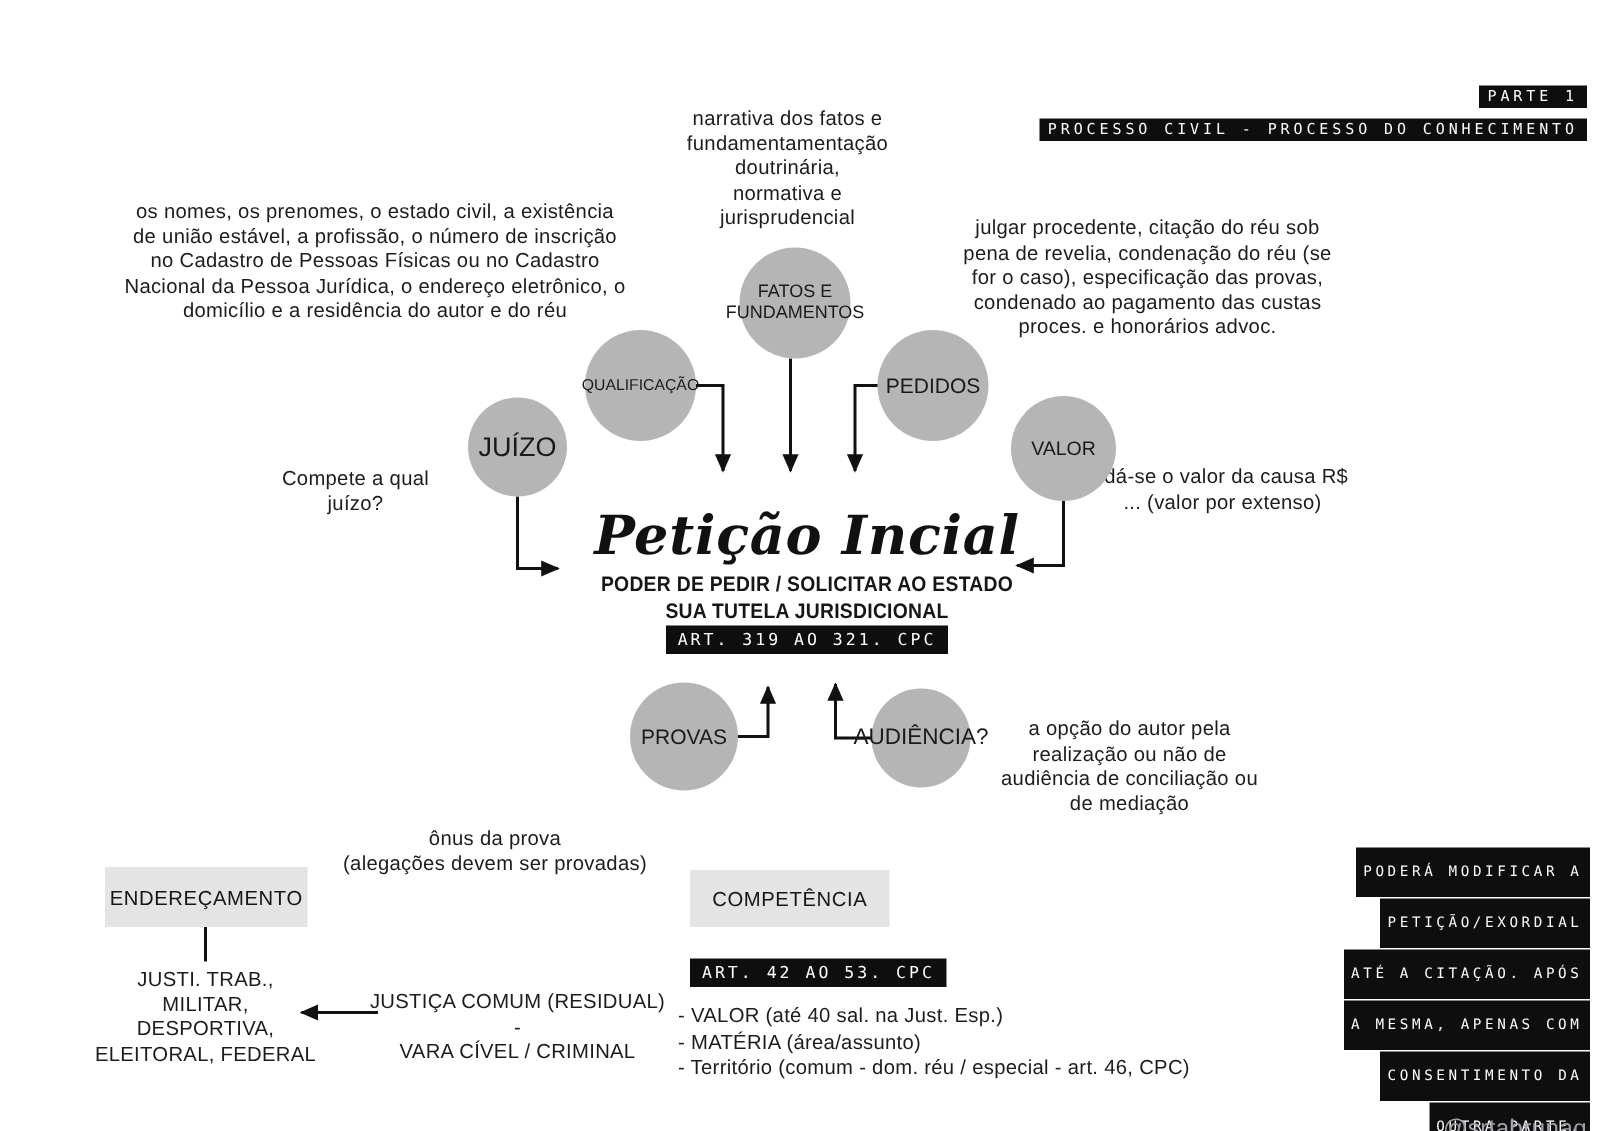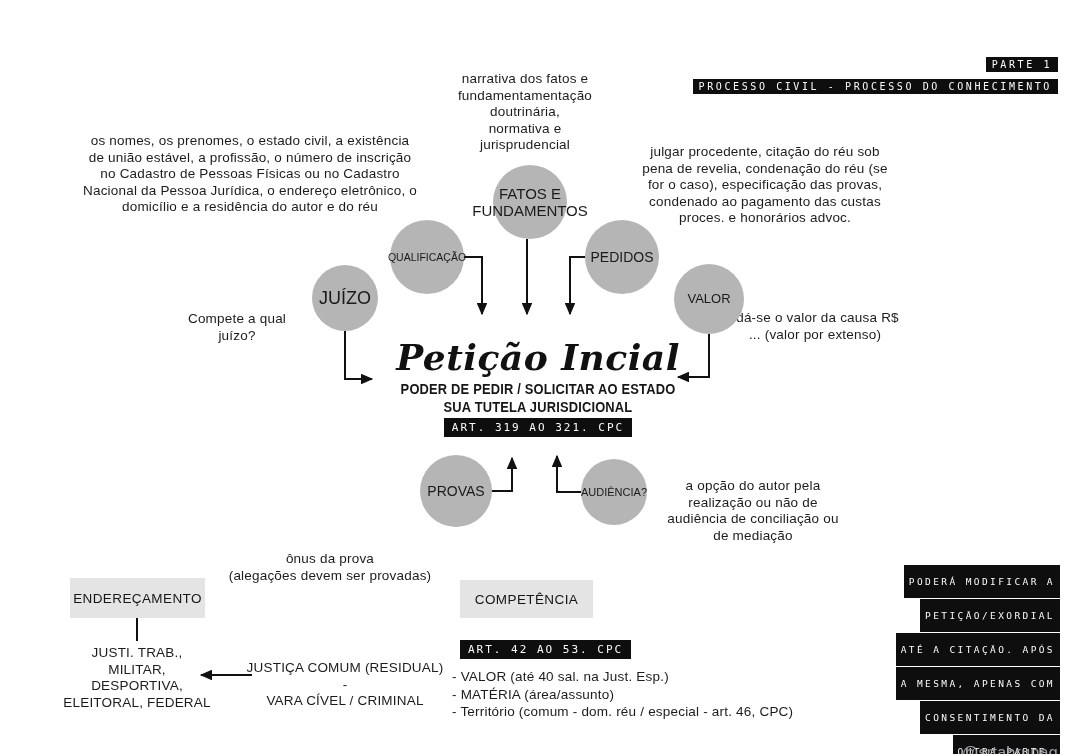--- a/index.html
+++ b/index.html
@@ -104,34 +104,34 @@
 ... (valor por extenso)</div>
 
   <div class="abs ann pre center-text" style="left:205px;top:507px;width:250px;margin-top:44px;">ônus da prova
 (alegações devem ser provadas)</div>
 
   <div class="abs ann pre center-text" style="left:638px;top:478px;width:230px;">a opção do autor pela
 realização ou não de
 audiência de conciliação ou
 de mediação</div>
 
-  <div class="node pre" style="left:493px;top:165px;width:74px;height:74px;font-size:15px;">FATOS E
+  <div class="node pre" style="left:493px;top:165px;width:74px;height:74px;font-size:12px;">FATOS E
 FUNDAMENTOS</div>
 
   <div class="node" style="left:390px;top:220px;width:74px;height:74px;font-size:10.5px;">QUALIFICAÇÃO</div>
 
   <div class="node" style="left:585px;top:220px;width:74px;height:74px;font-size:14px;">PEDIDOS</div>
 
   <div class="node" style="left:312px;top:265px;width:66px;height:66px;font-size:18px;">JUÍZO</div>
 
   <div class="node" style="left:674px;top:264px;width:70px;height:70px;font-size:13px;">VALOR</div>
 
   <div class="node" style="left:420px;top:455px;width:72px;height:72px;font-size:14px;">PROVAS</div>
 
-  <div class="node" style="left:581px;top:459px;width:66px;height:66px;font-size:11px;">AUDIÊNCIA?</div>
+  <div class="node" style="left:581px;top:459px;width:66px;height:66px;font-size:15px;">AUDIÊNCIA?</div>
 
   <div class="abs script-title center-text" style="left:388px;top:336px;width:300px;">Petição Incial</div>
   <div class="abs subtitle pre center-text" style="left:388px;top:381px;width:300px;">PODER DE PEDIR / SOLICITAR AO ESTADO
 SUA TUTELA JURISDICIONAL</div>
   <div class="abs center-text" style="left:388px;top:417px;width:300px;">
     <span class="badge art">ART. 319 AO 321. CPC</span>
   </div>
 
   <div class="panel" style="left:70px;top:578px;width:135px;height:40px;">ENDEREÇAMENTO</div>
   <div class="abs ann pre center-text" style="left:47px;top:645px;width:180px;">JUSTI. TRAB.,

